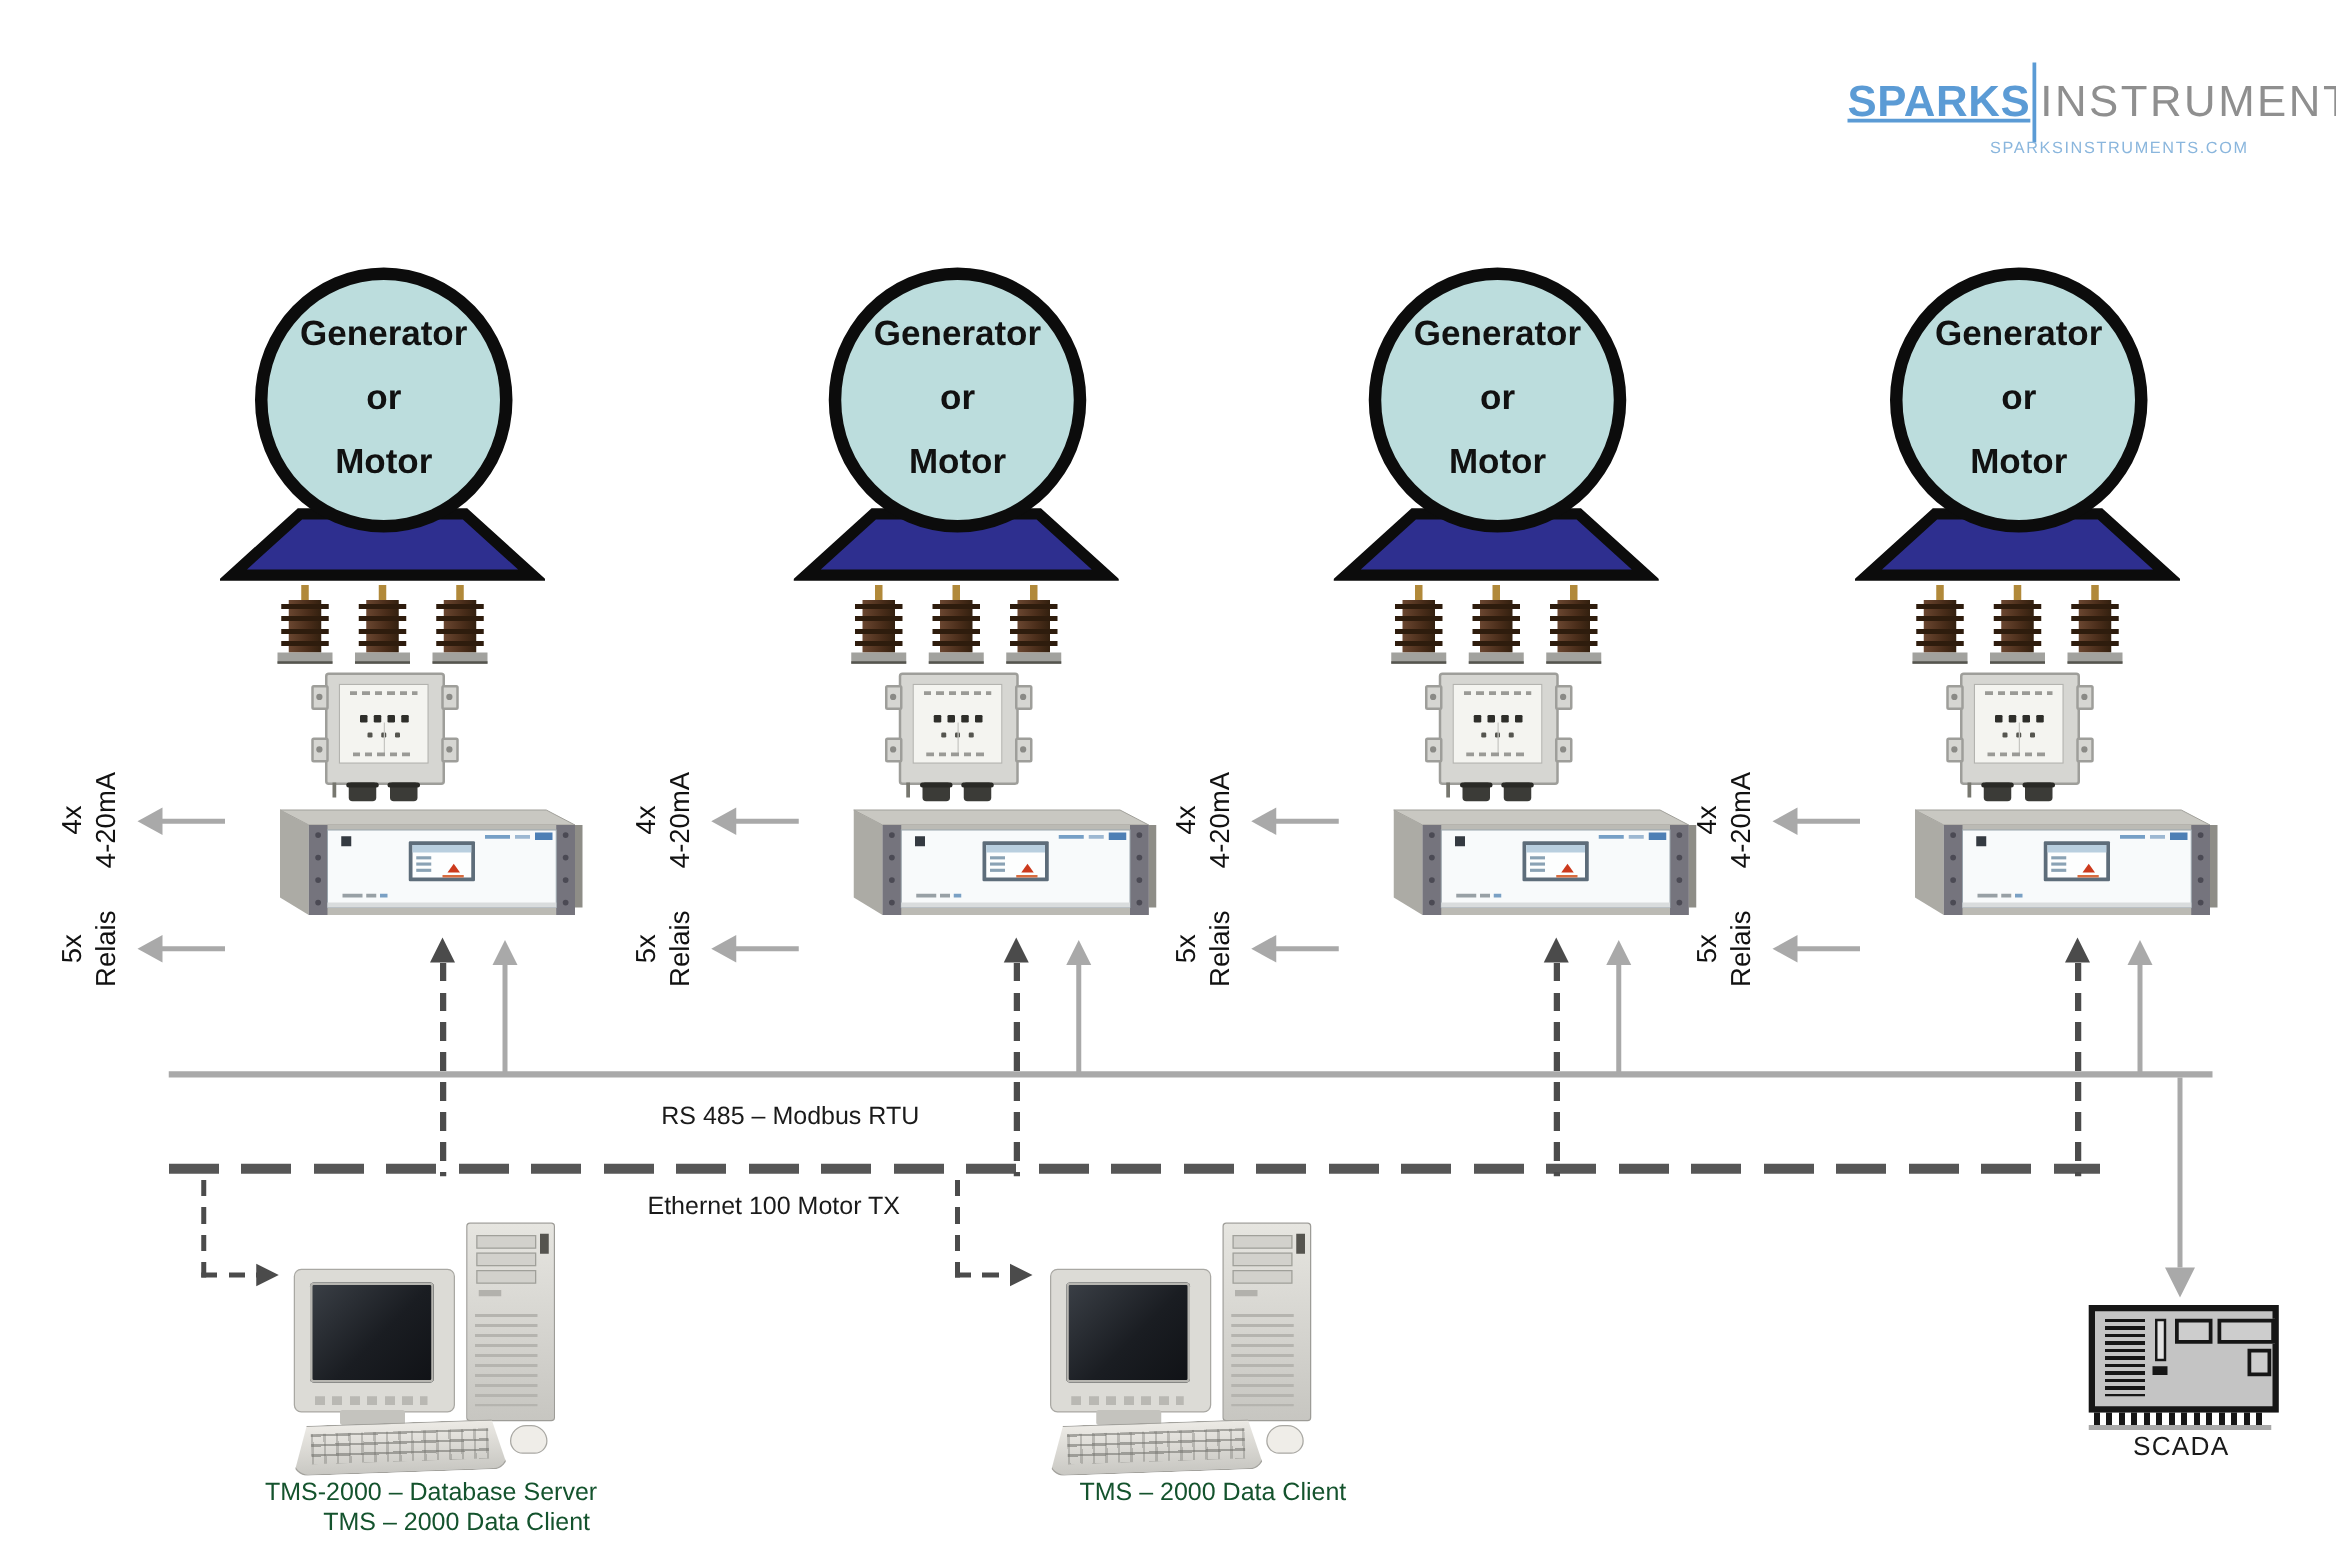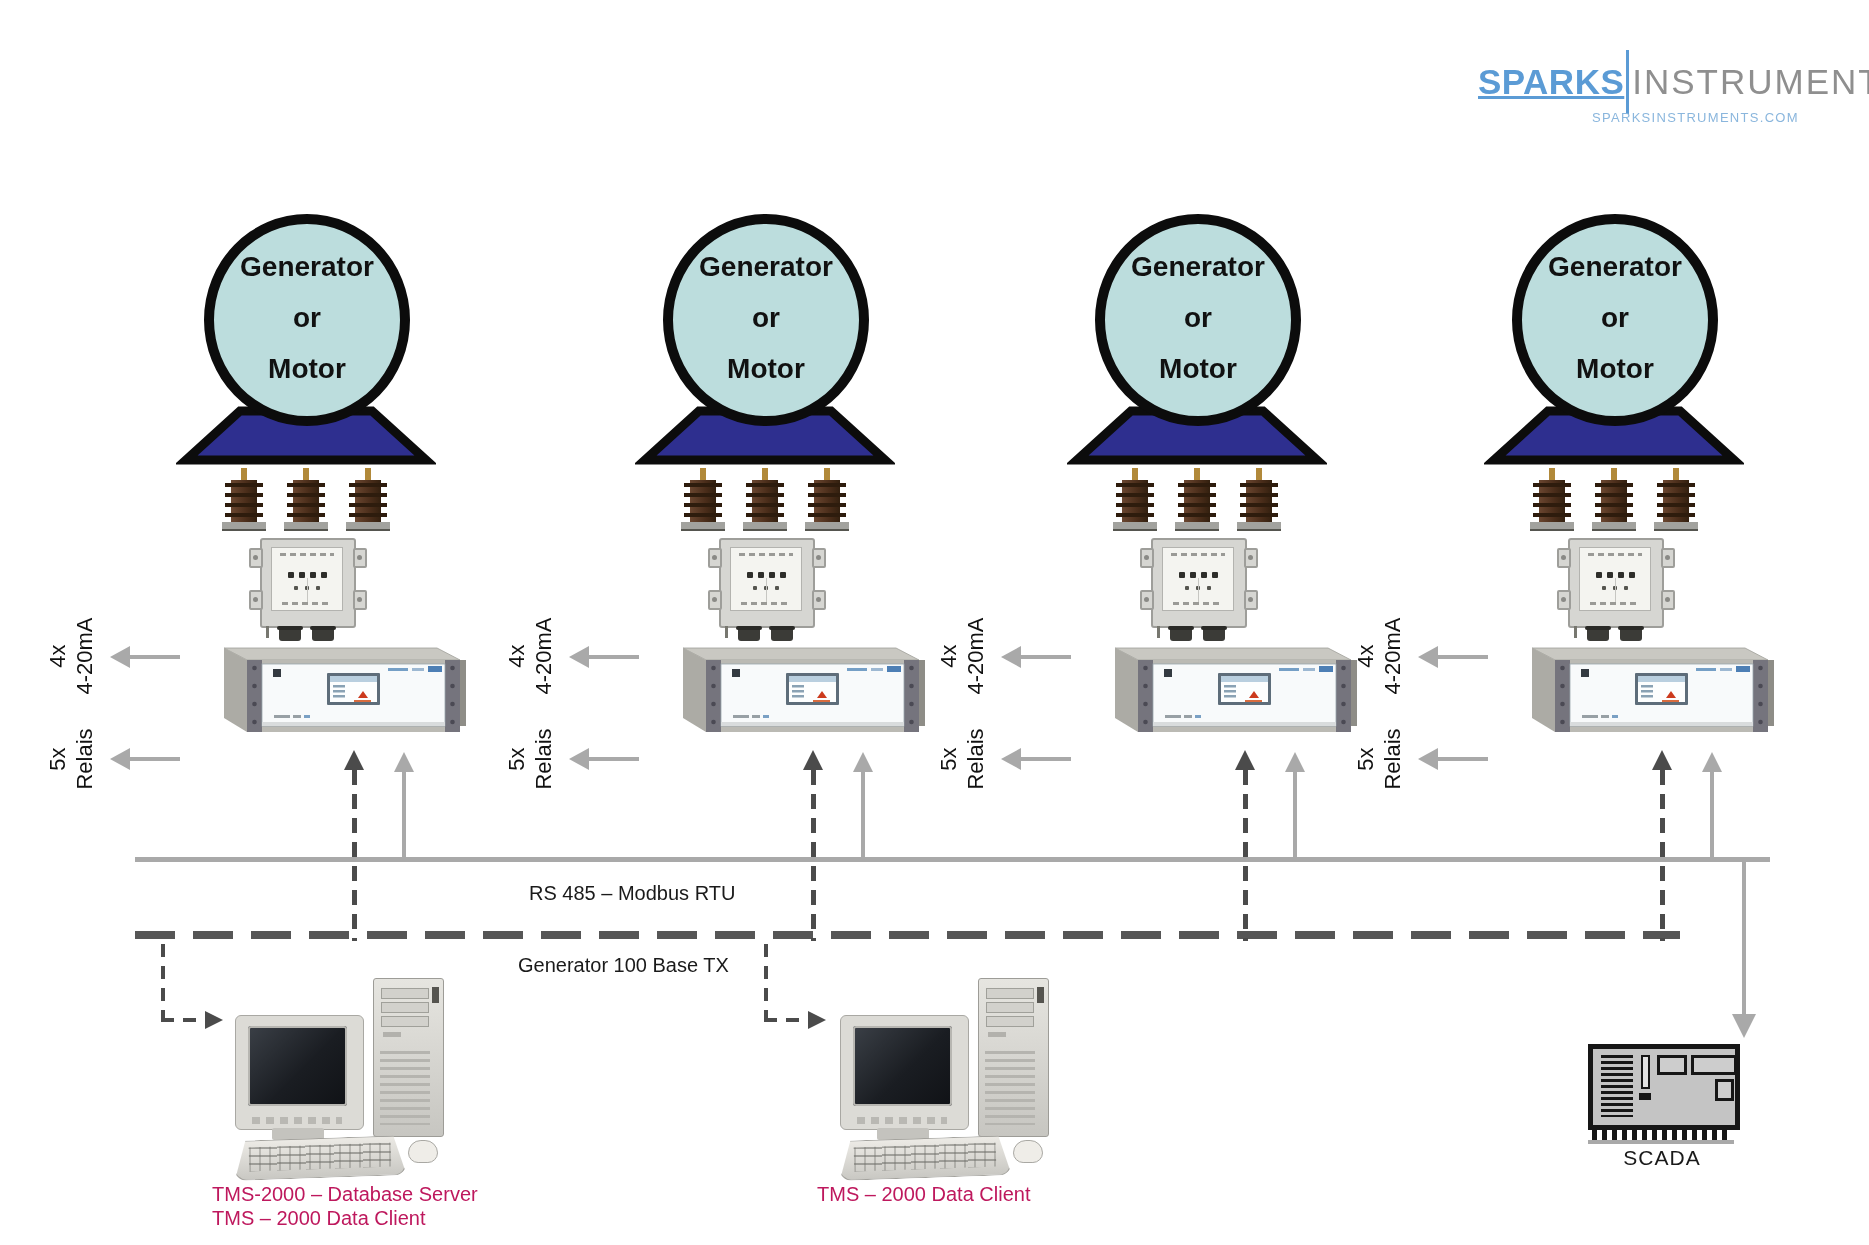--- a/index.html
+++ b/index.html
@@ -126,25 +126,25 @@
     background:repeating-linear-gradient(90deg,#b9b8b3 0 8px,transparent 8px 14px); }
   .ws .mstand { position:absolute; left:60px; top:153px; width:52px; height:12px; background:#c4c3be; border-radius:2px; }
   .ws .keyboard { position:absolute; left:22px; top:163px; width:170px; height:38px;
     background:linear-gradient(180deg,#eceae5,#c9c8c3); border:1px solid #a3a29d; border-radius:6px 6px 12px 12px;
     clip-path:polygon(7% 0,93% 0,100% 100%,0 100%); transform:rotate(-2deg); }
   .keyboard::after { content:""; position:absolute; left:14px; right:14px; top:6px; bottom:8px;
     background:repeating-linear-gradient(180deg,rgba(110,110,105,.55) 0 2px,transparent 2px 8px),
                repeating-linear-gradient(90deg,rgba(110,110,105,.35) 0 2px,transparent 2px 10px); }
   .ws .mouse { position:absolute; left:196px; top:165px; width:28px; height:21px;
     background:#efede8; border:1px solid #a9a8a3; border-radius:14px 14px 11px 11px; }
-  .ws-label { position:absolute; left:0; width:100%; text-align:left; font-size:20px; color:#be185d; white-space:nowrap; }
+  .ws-label { position:absolute; left:0; width:100%; text-align:right; font-size:20px; color:#14532d; white-space:nowrap; }
   .ws-label.l1 { top:208px; } .ws-label.l2 { top:232px; }
 
   
-  .scada { position:absolute; left:1584px; top:1040px; width:156px; height:140px; }
+  .scada { position:absolute; left:1667px; top:1040px; width:156px; height:140px; }
   .scada .box { position:absolute; left:4px; top:4px; width:142px; height:76px; background:#c4c4c4; border:5px solid #161616; }
   .scada .svents { position:absolute; left:8px; top:6px; width:32px; height:62px;
     background:repeating-linear-gradient(180deg,#161616 0 3px,transparent 3px 6px); }
   .scada .slot { position:absolute; left:48px; top:6px; width:5px; height:30px; border:2px solid #161616; background:#e2e2e2; }
   .scada .slotsq { position:absolute; left:46px; top:44px; width:12px; height:7px; background:#161616; }
   .scada .bay1 { position:absolute; left:64px; top:6px; width:24px; height:14px; border:3px solid #161616; background:#cdcdcd; }
   .scada .bay2 { position:absolute; left:98px; top:6px; width:40px; height:14px; border:3px solid #161616; background:#cdcdcd; }
   .scada .rsq  { position:absolute; left:122px; top:30px; width:13px; height:16px; border:3px solid #161616; background:#cdcdcd; }
   .scada .teeth { position:absolute; left:8px; top:90px; width:140px; height:10px;
     background:repeating-linear-gradient(90deg,#161616 0 5px,transparent 5px 10px); }
@@ -161,21 +161,21 @@
       <span class="logo-primary">SPARKS</span>
       <span class="logo-divider"></span>
       <span class="logo-secondary">INSTRUMENTS</span>
     </div>
     <div class="logo-url">SPARKSINSTRUMENTS.COM</div>
   </div>
 
   <div class="rs485-line"></div>
   <div class="bus-label rs485-label">RS 485 – Modbus RTU</div>
   <div class="eth-line"></div>
-  <div class="bus-label eth-label">Generator 100 Base TX</div>
+  <div class="bus-label eth-label">Ethernet 100 Motor TX</div>
 
   <div class="unit u1">
     <svg class="stand" viewBox="0 0 260 62" xmlns="http://www.w3.org/2000/svg">
       <polygon points="64,7 196,7 250,56 10,56" fill="#2e2f8f" stroke="#0c0c0c" stroke-width="9" stroke-linejoin="miter"></polygon>
     </svg>
     <div class="machine">
       <span>Generator</span>
       <span>or</span>
       <span>Motor</span>
     </div>

